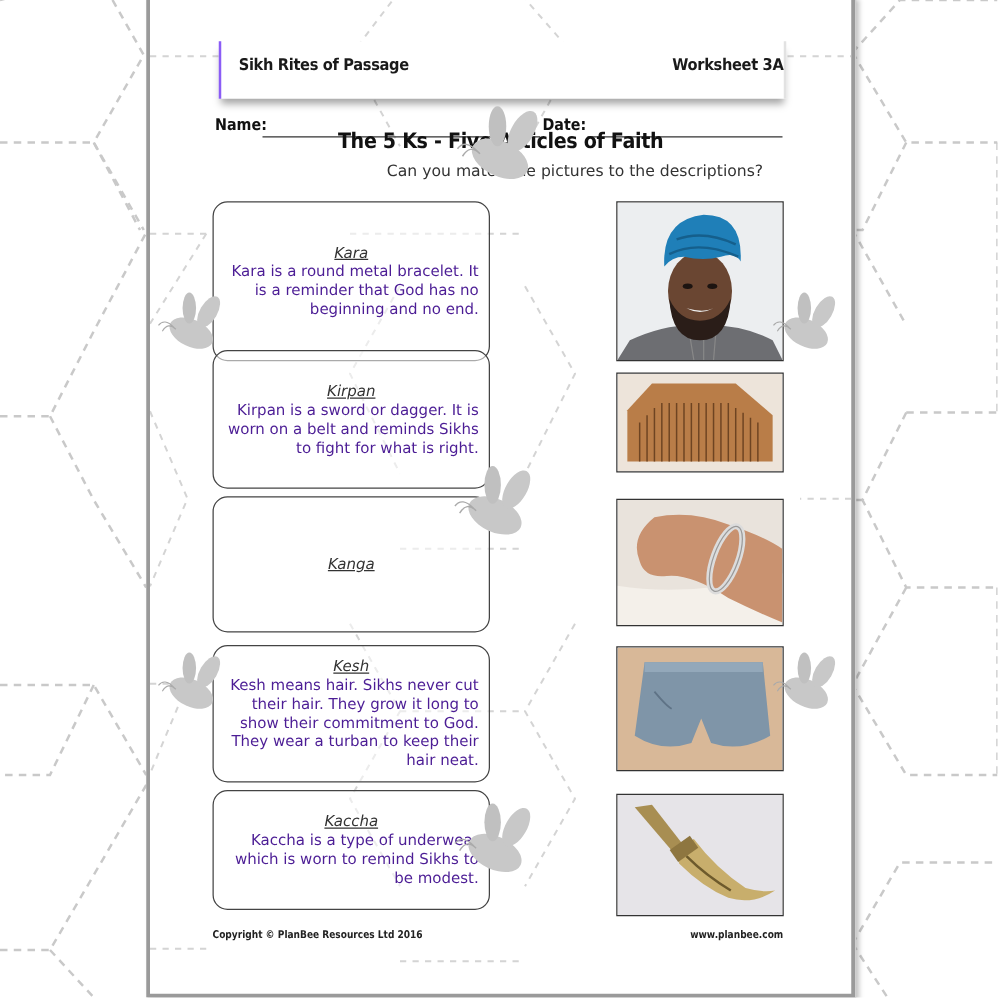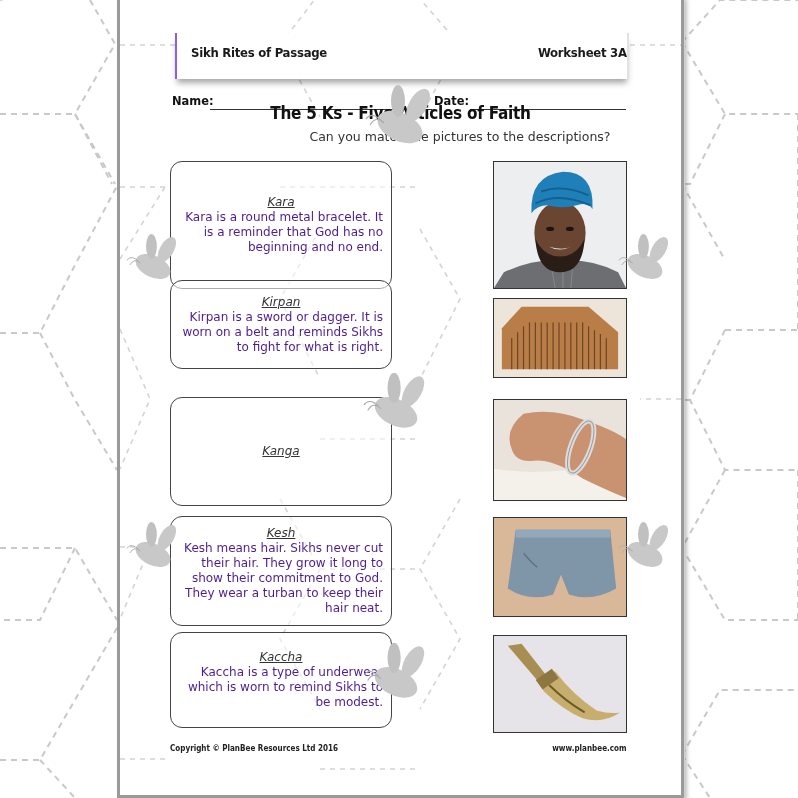--- a/index.html
+++ b/index.html
@@ -134,21 +134,21 @@
     <span class="field-line" style="left:298px;width:156px"></span>
   </div>
 
   <div class="title">The 5 Ks - Five Articles of Faith</div>
   <div class="subtitle">Can you match the pictures to the descriptions?</div>
 
   <div class="card" style="top:162px;height:128px">
     <div class="card-title">Kara</div>
     <div class="card-desc">Kara is a round metal bracelet. It is a reminder that God has no beginning and no end.</div>
   </div>
-  <div class="card" style="top:281px;height:89px">
+  <div class="card" style="top:281px;height:111px">
     <div class="card-title">Kirpan</div>
     <div class="card-desc">Kirpan is a sword or dagger. It is worn on a belt and reminds Sikhs to fight for what is right.</div>
   </div>
   <div class="card" style="top:398px;height:109px">
     <div class="card-title">Kanga</div>
   </div>
   <div class="card" style="top:517px;height:110px">
     <div class="card-title">Kesh</div>
     <div class="card-desc">Kesh means hair. Sikhs never cut their hair. They grow it long to show their commitment to God. They wear a turban to keep their hair neat.</div>
   </div>

